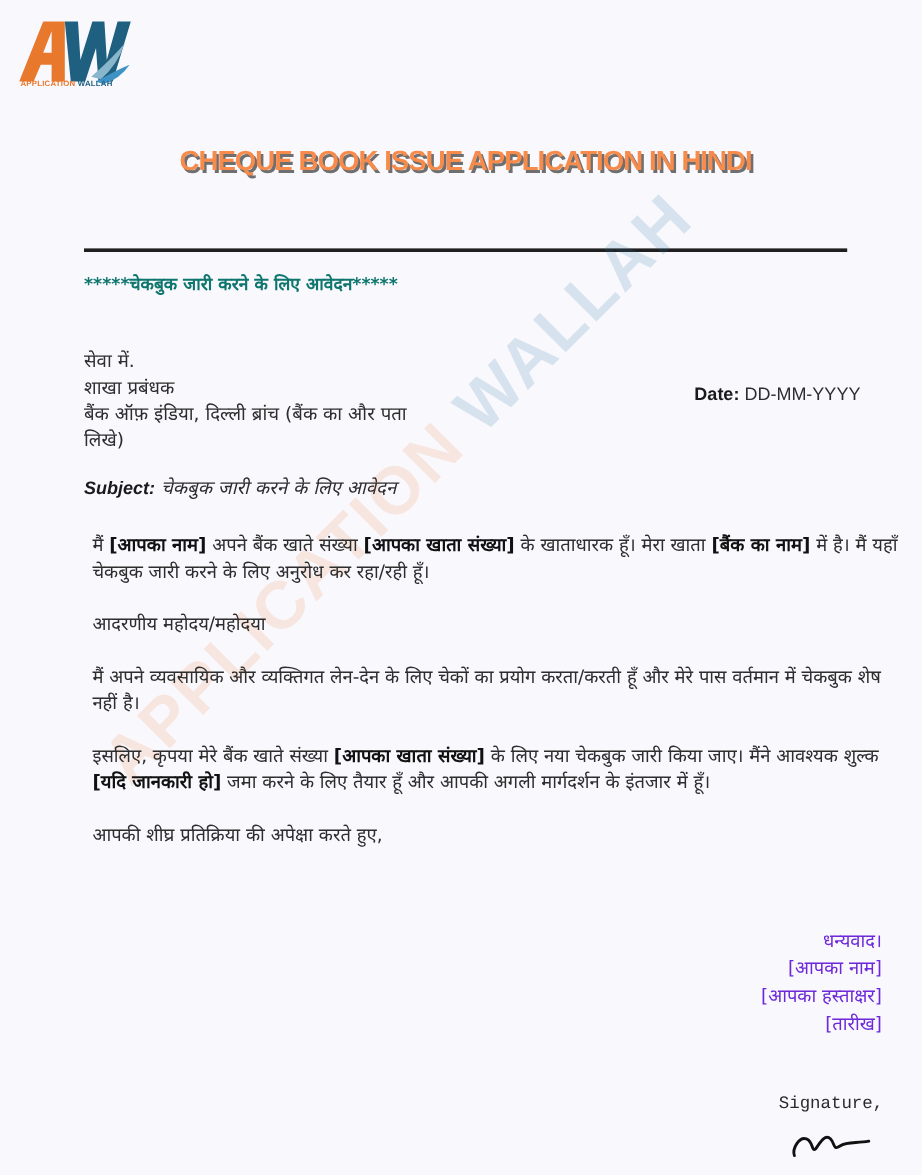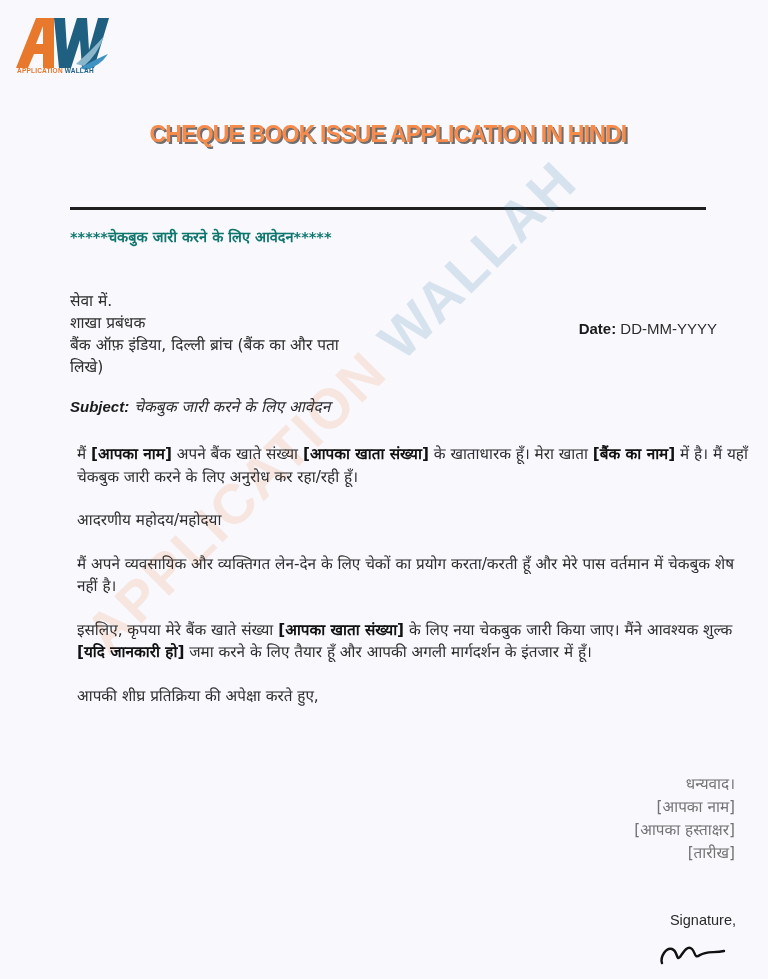--- a/index.html
+++ b/index.html
@@ -132,27 +132,27 @@
     .body b {
       color: #111;
     }
     .closing {
       position: absolute;
       right: 33px;
       top: 773px;
       text-align: right;
       font-size: 15.3px;
       line-height: 23px;
-      color: #737373;
+      color: #6d28d9;
     }
     .signature-label {
       position: absolute;
       right: 32px;
       top: 912px;
-      font-family: Liberation Sans, sans-serif;
+      font-family: Liberation Mono, monospace;
       font-size: 14.5px;
       color: #2a2a2a;
       text-align: center;
     }
     .signature-mark {
       position: absolute;
       left: 658px;
       top: 935px;
       width: 72px;
       height: 32px;

